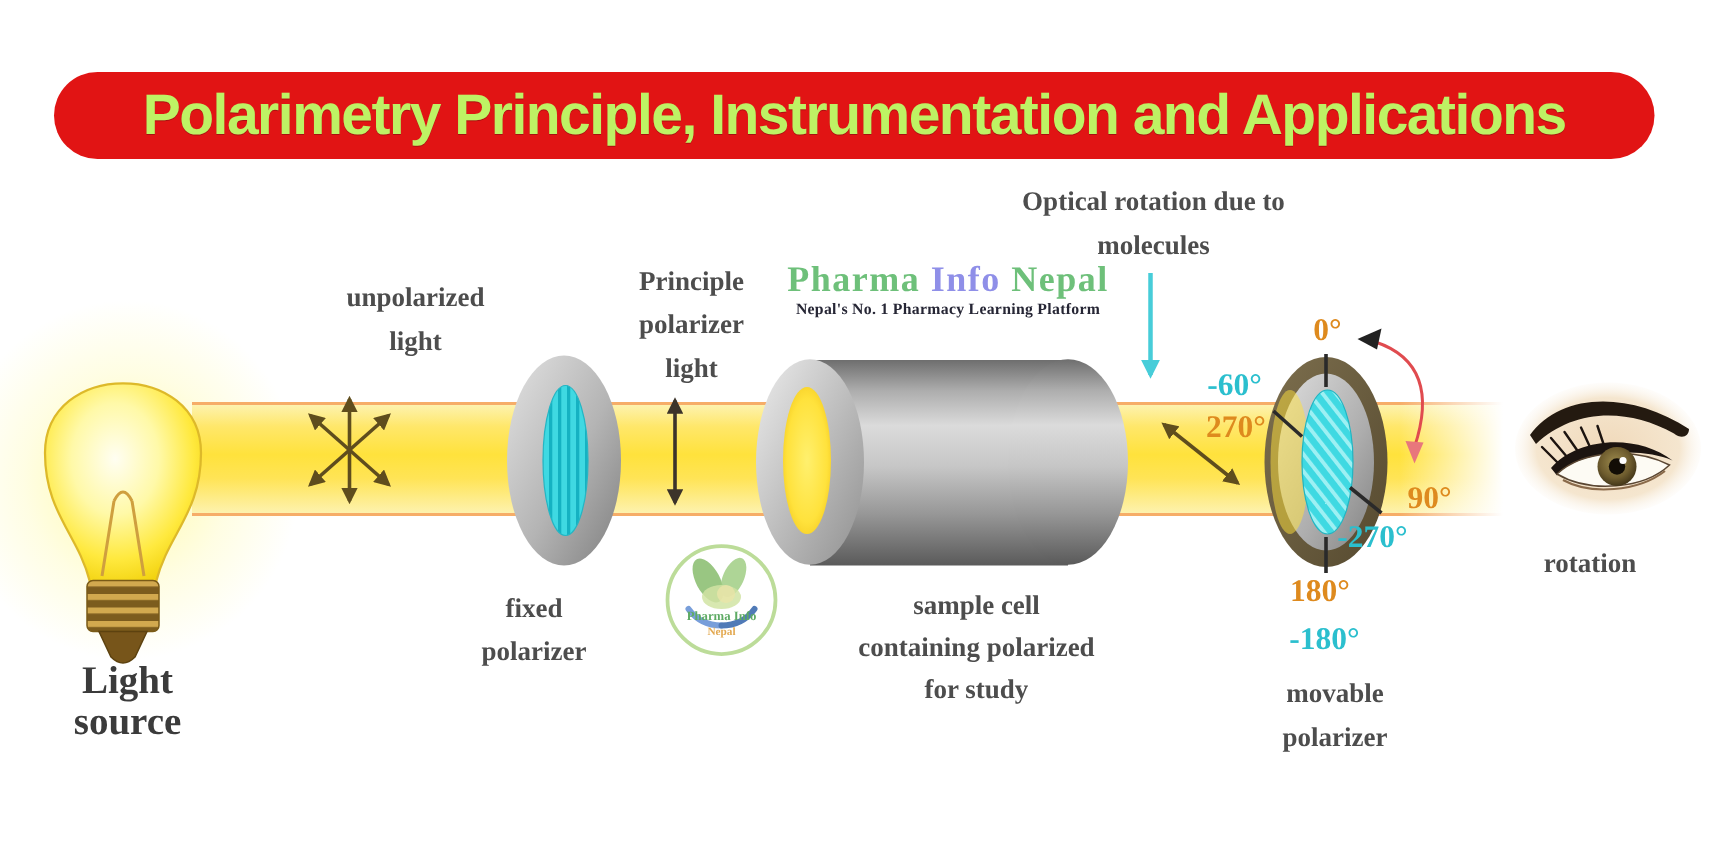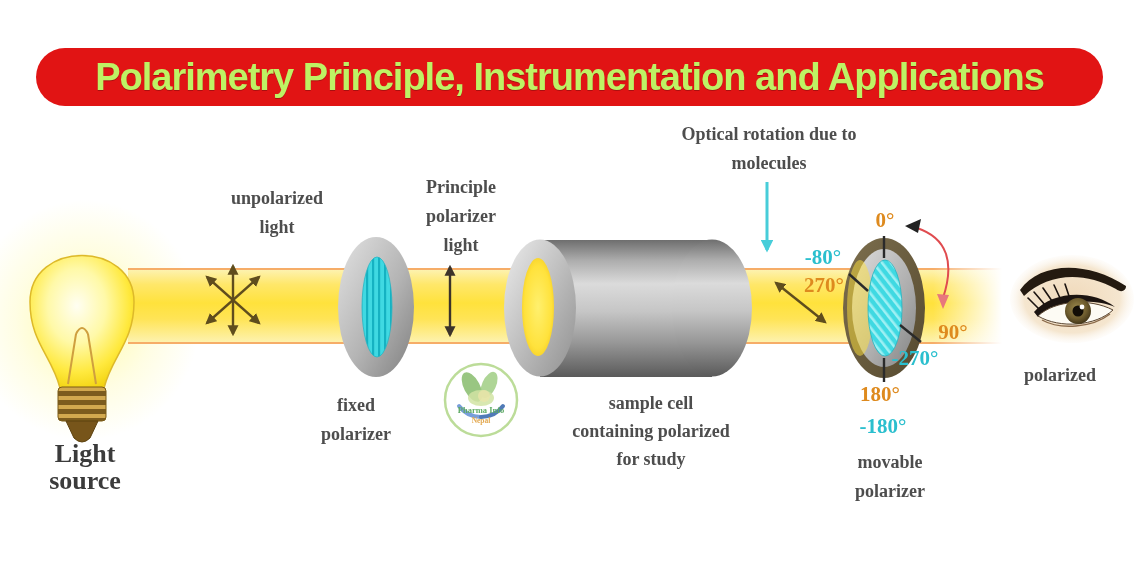--- a/index.html
+++ b/index.html
@@ -236,24 +236,32 @@
   <div class="lbl" style="left:769px;top:120px;">
     <div>Optical rotation due to</div>
     <div>molecules</div>
   </div>
 
   <div class="lbl" style="left:890px;top:448px;">
     <div>movable</div>
     <div>polarizer</div>
   </div>
 
-  <div class="lbl" style="left:1060px;top:361px;">polarized</div>
+  <div class="lbl" style="left:1060px;top:361px;">rotation</div>
 
   <div class="ang orange" style="left:885px;top:220px;">0°</div>
-  <div class="ang cyan" style="left:823px;top:257px;">-80°</div>
+  <div class="ang cyan" style="left:823px;top:257px;">-60°</div>
   <div class="ang orange" style="left:824px;top:285px;">270°</div>
   <div class="ang orange" style="left:953px;top:332px;">90°</div>
   <div class="ang cyan" style="left:915px;top:358px;">-270°</div>
   <div class="ang orange" style="left:880px;top:394px;">180°</div>
   <div class="ang cyan" style="left:883px;top:426px;">-180°</div>
 
+  <div class="brand">
+    <div class="brand-name">
+      <span class="g">Pharma</span>
+      <span class="p">Info</span>
+      <span class="g">Nepal</span>
+    </div>
+    <div class="brand-tag">Nepal's No. 1 Pharmacy Learning Platform</div>
+  </div>
 
 </div>
 
 </body></html>

